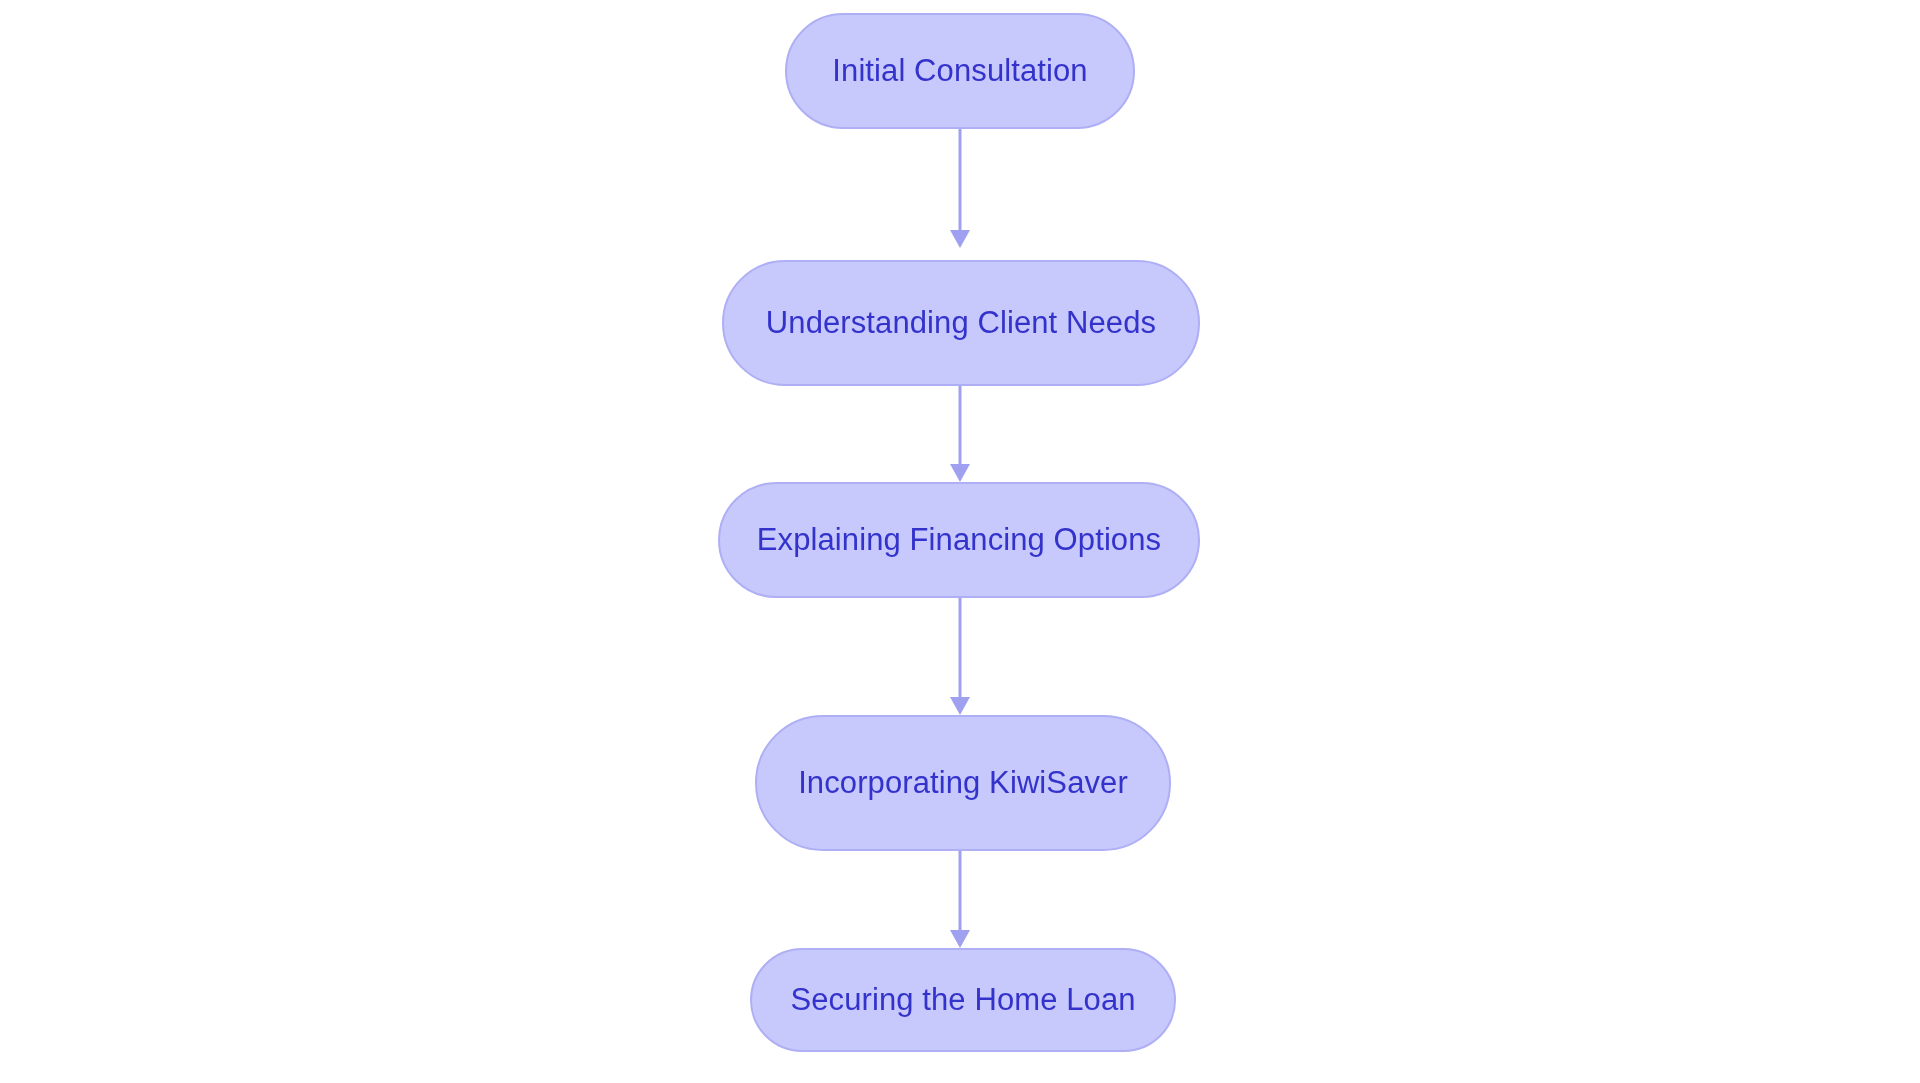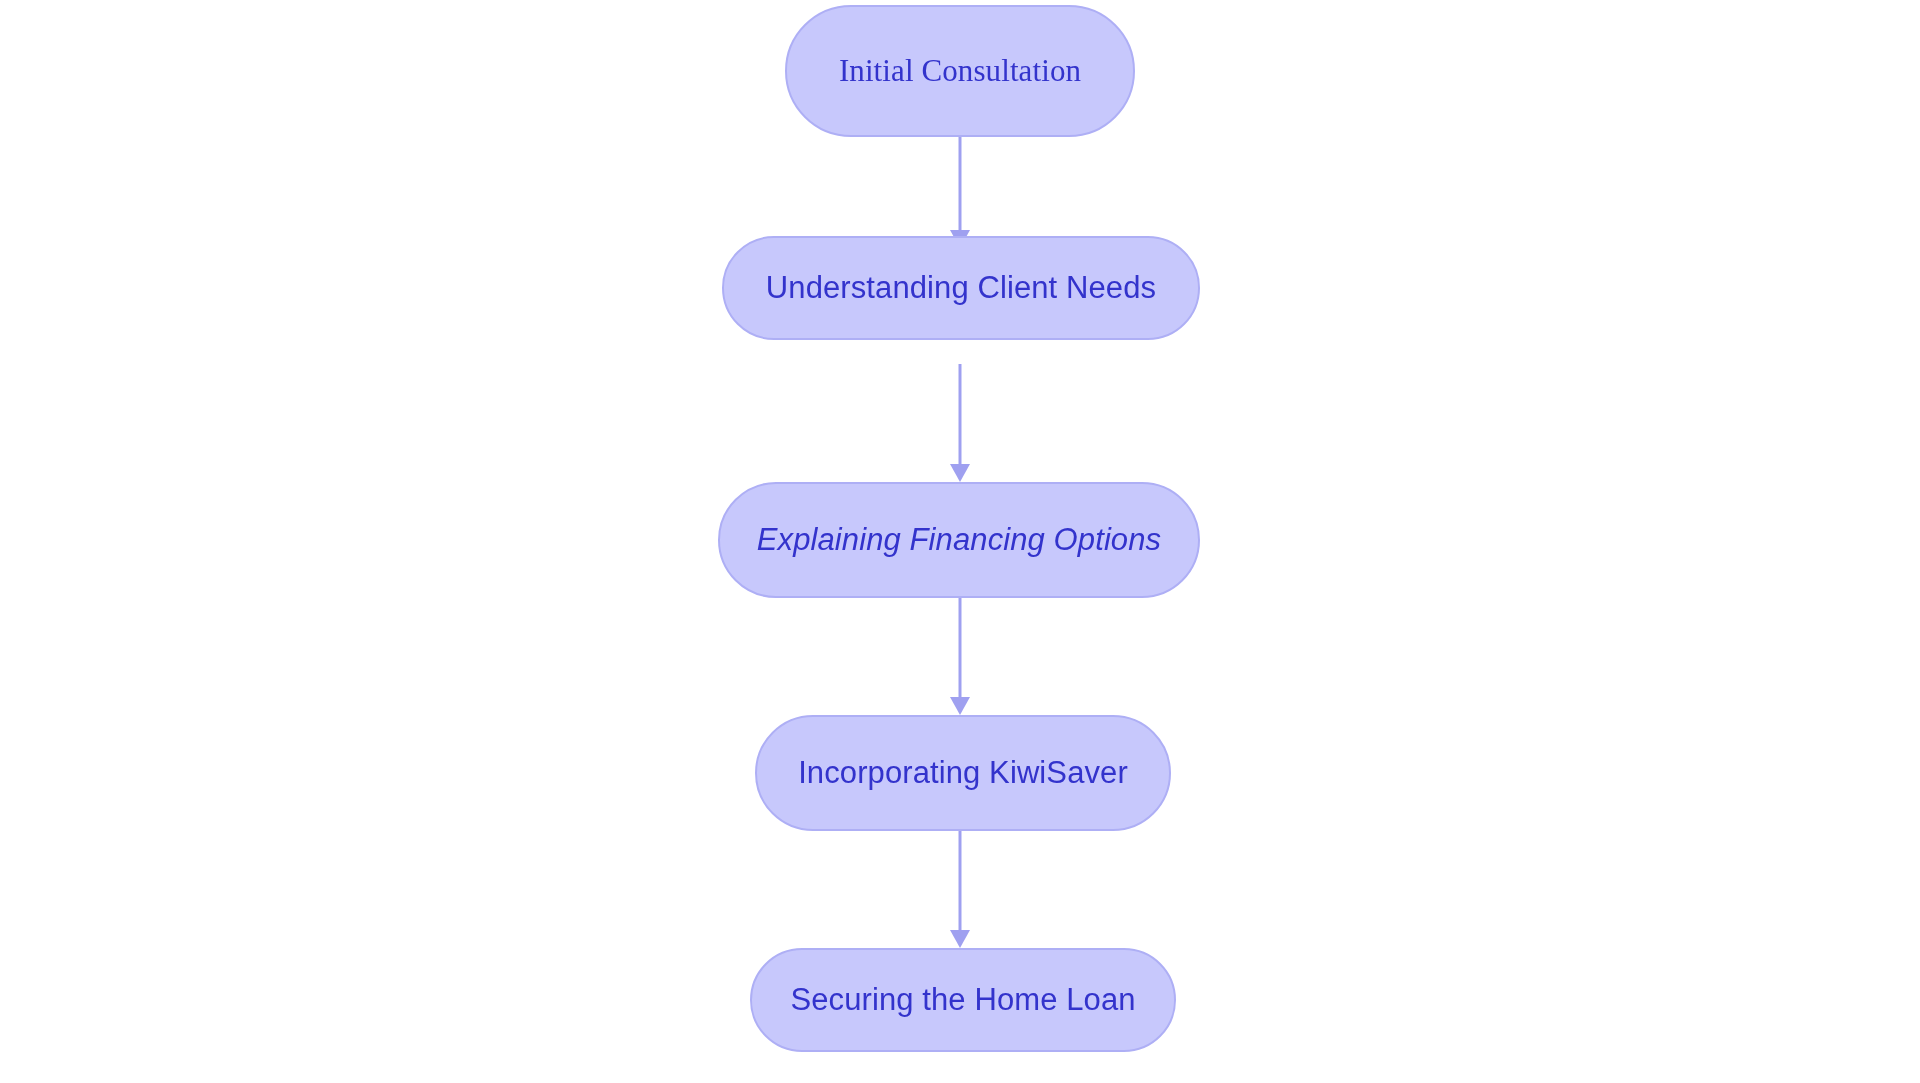--- a/index.html
+++ b/index.html
@@ -78,30 +78,30 @@
         <line x1="960" y1="598" x2="960" y2="697" stroke="#9fa0f0" stroke-width="3"></line>
         <polygon points="950,697 970,697 960,715" fill="#9fa0f0"></polygon>
       </g>
       <g>
         <line x1="960" y1="831" x2="960" y2="930" stroke="#9fa0f0" stroke-width="3"></line>
         <polygon points="950,930 970,930 960,948" fill="#9fa0f0"></polygon>
       </g>
     </svg>
 
   <div id="node-layer">
-      <div class="flow-node" style="left: 785px; top: 5px; width: 350px; height: 132px; background: rgb(199, 200, 252); border-color: rgb(174, 175, 245); font-family: Liberation Serif, serif;">
+      <div class="flow-node" style="left: 785px; top: 13px; width: 350px; height: 116px; background: rgb(199, 200, 252); border-color: rgb(174, 175, 245);">
         <span class="flow-node-label" style="color: rgb(51, 51, 204);">Initial Consultation</span>
       </div>
-      <div class="flow-node" style="left: 722px; top: 236px; width: 478px; height: 104px; background: rgb(199, 200, 252); border-color: rgb(174, 175, 245);">
+      <div class="flow-node" style="left: 722px; top: 260px; width: 478px; height: 126px; background: rgb(199, 200, 252); border-color: rgb(174, 175, 245);">
         <span class="flow-node-label" style="color: rgb(51, 51, 204);">Understanding Client Needs</span>
       </div>
       <div class="flow-node" style="left: 718px; top: 482px; width: 482px; height: 116px; background: rgb(199, 200, 252); border-color: rgb(174, 175, 245);">
-        <span class="flow-node-label" style="color: rgb(51, 51, 204); font-style: italic;">Explaining Financing Options</span>
+        <span class="flow-node-label" style="color: rgb(51, 51, 204);">Explaining Financing Options</span>
       </div>
-      <div class="flow-node" style="left: 755px; top: 715px; width: 416px; height: 116px; background: rgb(199, 200, 252); border-color: rgb(174, 175, 245);">
+      <div class="flow-node" style="left: 755px; top: 715px; width: 416px; height: 136px; background: rgb(199, 200, 252); border-color: rgb(174, 175, 245);">
         <span class="flow-node-label" style="color: rgb(51, 51, 204);">Incorporating KiwiSaver</span>
       </div>
       <div class="flow-node" style="left: 750px; top: 948px; width: 426px; height: 104px; background: rgb(199, 200, 252); border-color: rgb(174, 175, 245);">
         <span class="flow-node-label" style="color: rgb(51, 51, 204);">Securing the Home Loan</span>
       </div>
     </div>
 
 </div>
 
 </body></html>

